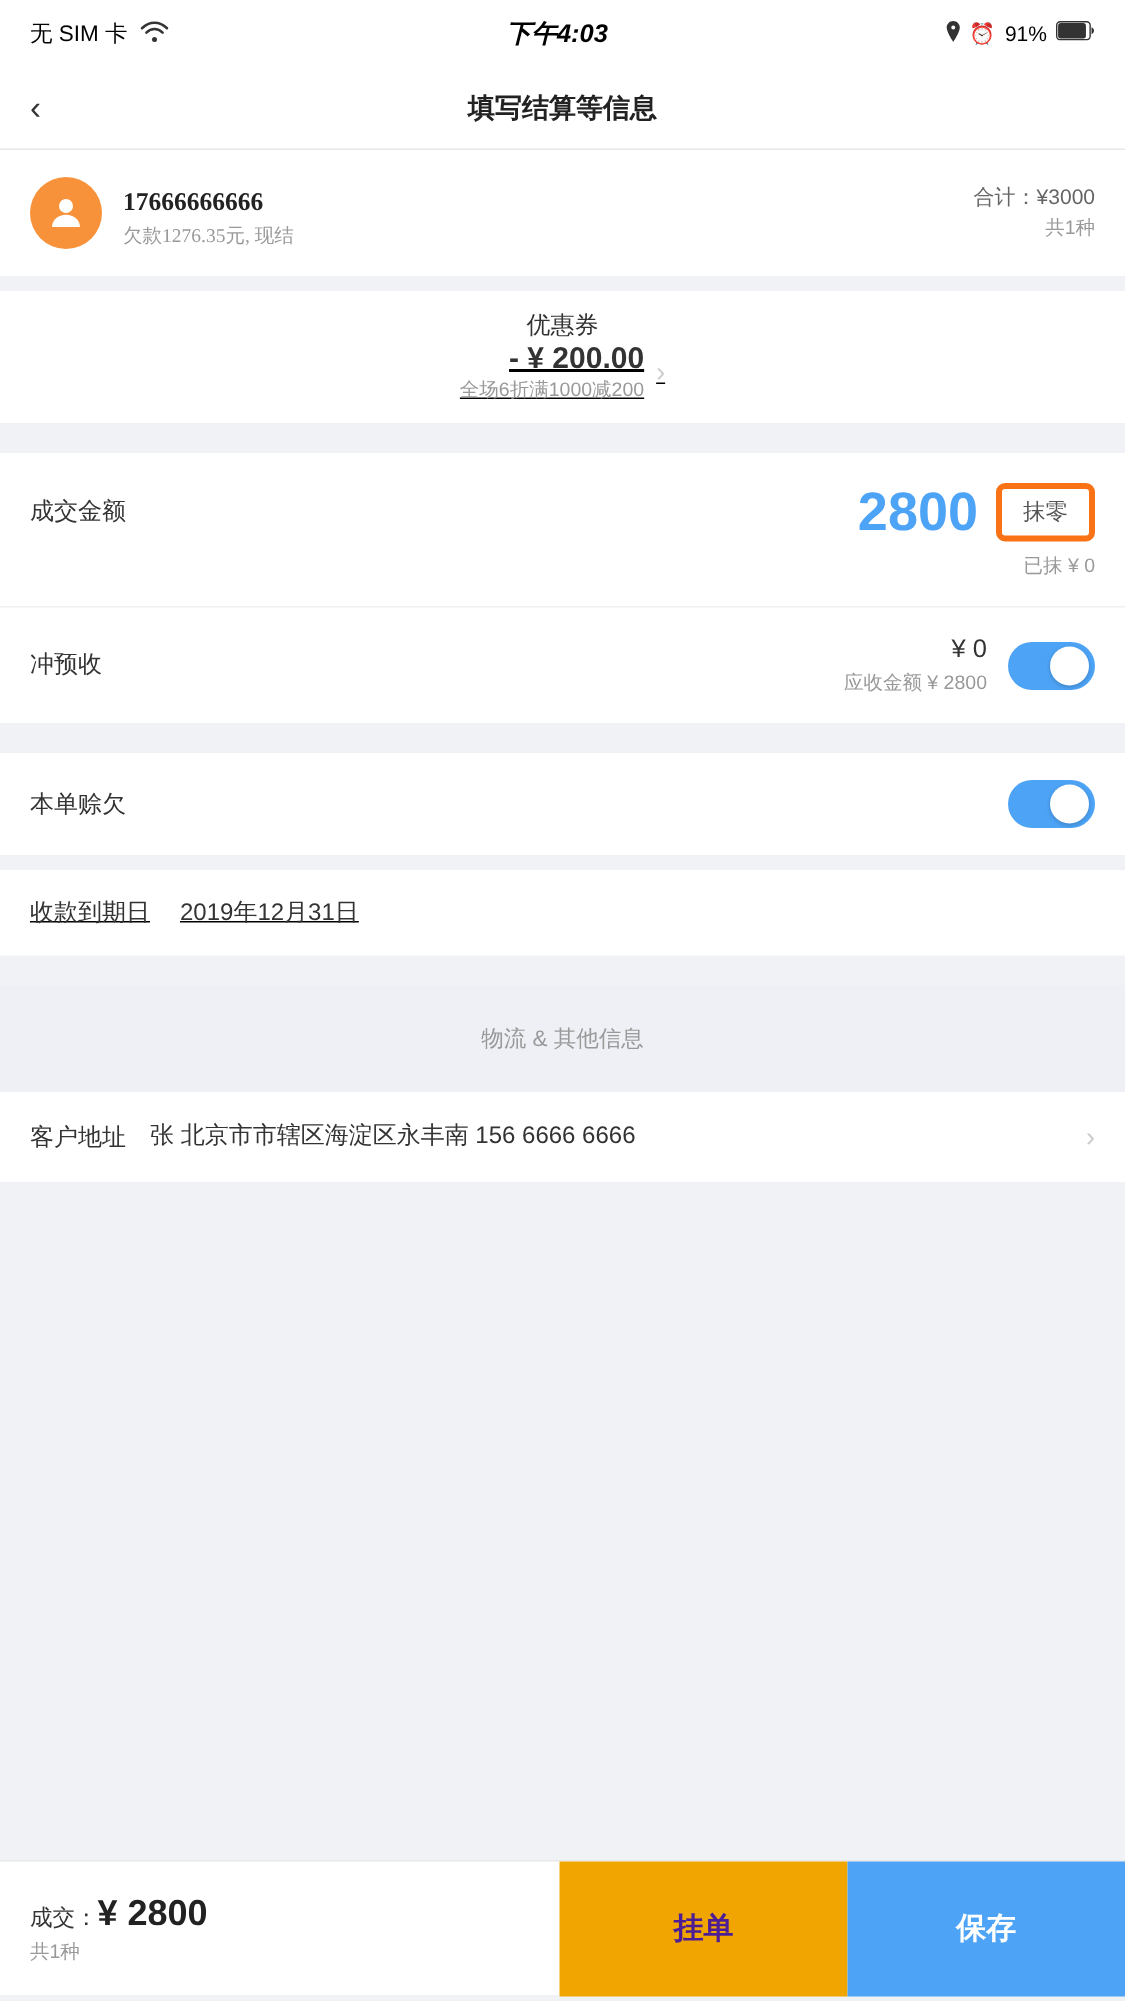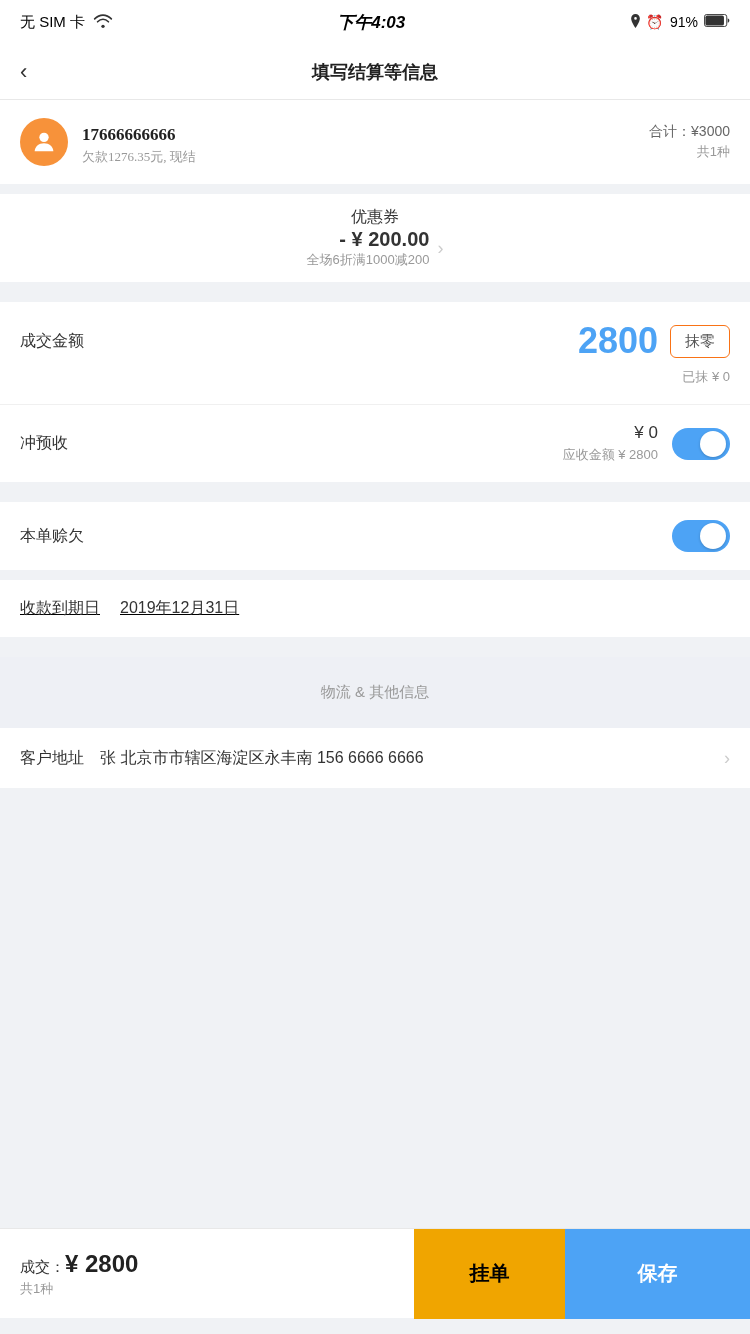--- a/index.html
+++ b/index.html
@@ -83,21 +83,21 @@
     .coupon-row {
       background: #fff;
       padding: 13px 20px;
       display: flex;
       align-items: center;
       justify-content: space-between;
       margin-bottom: 10px;
       flex-direction: column;
     }
     .coupon-label { font-size: 16px; color: #333; }
-    .coupon-right { display: flex; align-items: center; gap: 8px; text-align: right; }
+    .coupon-right { display: flex; align-items: center; gap: 8px; text-align: right; text-decoration: underline; }
     .coupon-discount { font-size: 20px; font-weight: 600; color: #333; display: block; }
     .coupon-desc { font-size: 13px; color: #999; display: block; }
     .chevron-right { color: #ccc; font-size: 18px; }
 
     
     .gray-section {
       background: #f0f2f5;
       height: 10px;
     }
 
@@ -110,21 +110,21 @@
     .amount-row {
       display: flex;
       align-items: center;
       justify-content: space-between;
       margin-bottom: 6px;
     }
     .amount-label { font-size: 16px; color: #333; }
     .amount-value-group { display: flex; align-items: center; gap: 12px; }
     .amount-value { font-size: 36px; font-weight: 700; color: #4da3f5; }
     .round-btn {
-      border: 1px solid #f97316;
+      border: 4px solid #f97316;
       border-radius: 6px;
       padding: 6px 14px;
       font-size: 15px;
       color: #555;
       background: #fff;
       cursor: pointer;
     }
     .amount-sub { font-size: 13px; color: #999; text-align: right; margin-top: 2px; }
 
     
@@ -217,41 +217,41 @@
 
     
     .blank-area {
       background: #f0f2f5;
       height: 200px;
     }
 
     
     .bottom-bar {
       position: fixed;
-      bottom: 16px;
+      bottom: 4px;
       left: 0;
       width: 750px;
       height: 90px;
       background: #fff;
       display: flex;
       align-items: center;
       border-top: 1px solid #e8e8e8;
     }
     .bottom-summary {
       flex: 1;
       padding: 0 20px;
     }
     .bottom-deal { font-size: 15px; color: #333; }
     .bottom-deal-amount { font-size: 24px; font-weight: 700; color: #222; }
     .bottom-count { font-size: 13px; color: #999; margin-top: 2px; }
     .btn-hang {
-      width: 151px; height: 90px;
+      width: 192px; height: 90px;
       background: #f0a500;
       display: flex; align-items: center; justify-content: center;
-      font-size: 20px; font-weight: 600; color: #000000;
+      font-size: 20px; font-weight: 600; color: #4c1d95;
       cursor: pointer;
     }
     .btn-save {
       width: 185px; height: 90px;
       background: #4da3f5;
       display: flex; align-items: center; justify-content: center;
       font-size: 20px; font-weight: 600; color: #fff;
       cursor: pointer;
     }
   </style>

